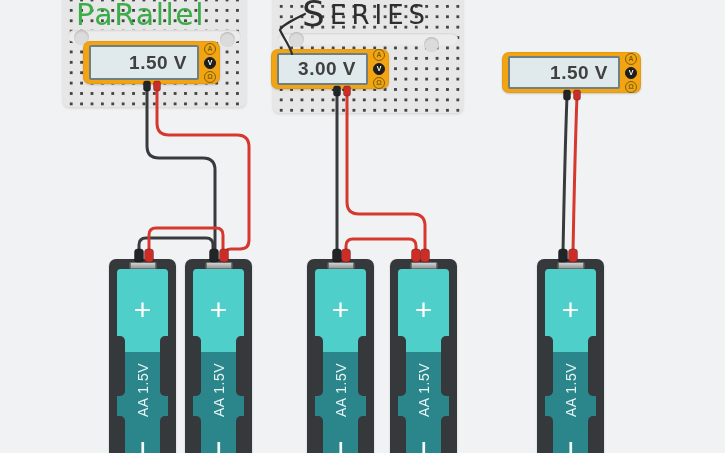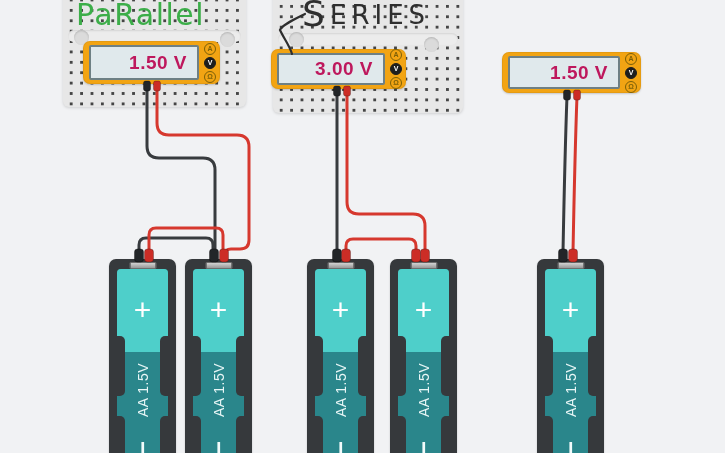--- a/index.html
+++ b/index.html
@@ -28,21 +28,21 @@
     position:absolute; background:#f2a413; border-radius:7px;
     box-shadow:0 1px 2px rgba(0,0,0,0.18), inset 0 0 0 1px rgba(0,0,0,0.05);
   }
   .mm-display {
     position:absolute; left:6px; top:4px; bottom:4px; right:21px;
     background:#e0e9ec; border:2px solid #6e8084; border-radius:2px;
     display:flex; align-items:center; justify-content:flex-end;
     padding-right:10px; box-sizing:border-box;
   }
   .mm-reading {
-    font-size:19px; font-weight:700; color:#be185d; letter-spacing:0.5px;
+    font-size:19px; font-weight:700; color:#404040; letter-spacing:0.5px;
     white-space:nowrap;
   }
   .mm-buttons {
     position:absolute; right:3px; top:50%; transform:translateY(-50%);
     display:flex; flex-direction:column; gap:2px; width:14px; align-items:center;
   }
   .mm-btn {
     width:10px; height:10px; border-radius:50%;
     border:1.5px solid #7c6008; color:#7c6008;
     font-size:7px; line-height:9px; text-align:center; font-weight:700;
@@ -110,21 +110,21 @@
     <div class="mm-display">
       <span class="mm-reading">1.50 V</span>
     </div>
     <div class="mm-buttons">
       <div class="mm-btn">A</div>
       <div class="mm-btn selected">V</div>
       <div class="mm-btn">Ω</div>
     </div>
   </div>
 
-  <div class="mm" style="left:271px; top:49px; width:135px; height:40px;">
+  <div class="mm" style="left:271px; top:49px; width:118px; height:40px;">
     <div class="mm-display">
       <span class="mm-reading">3.00 V</span>
     </div>
     <div class="mm-buttons">
       <div class="mm-btn">A</div>
       <div class="mm-btn selected">V</div>
       <div class="mm-btn">Ω</div>
     </div>
   </div>
 

